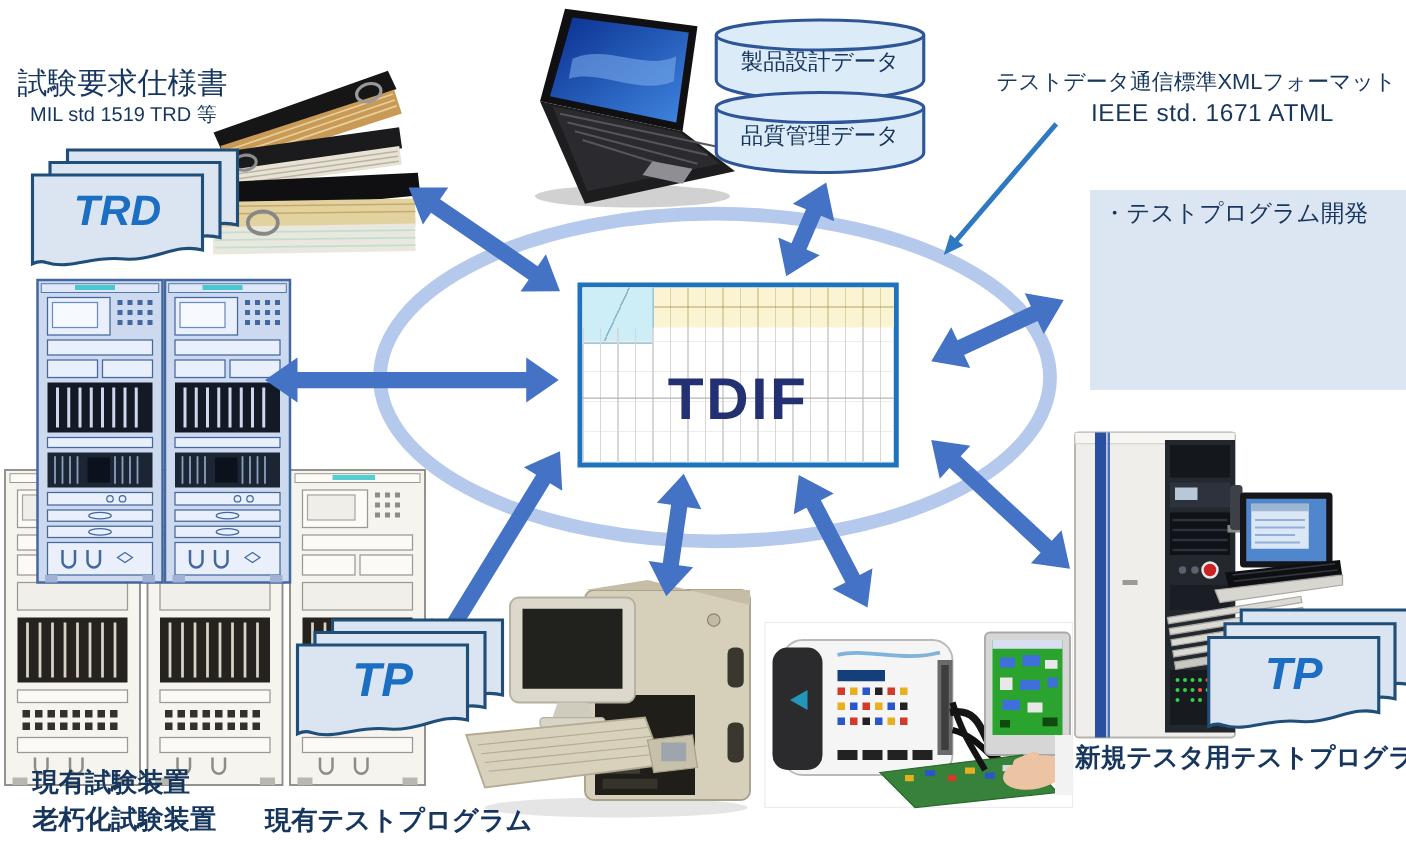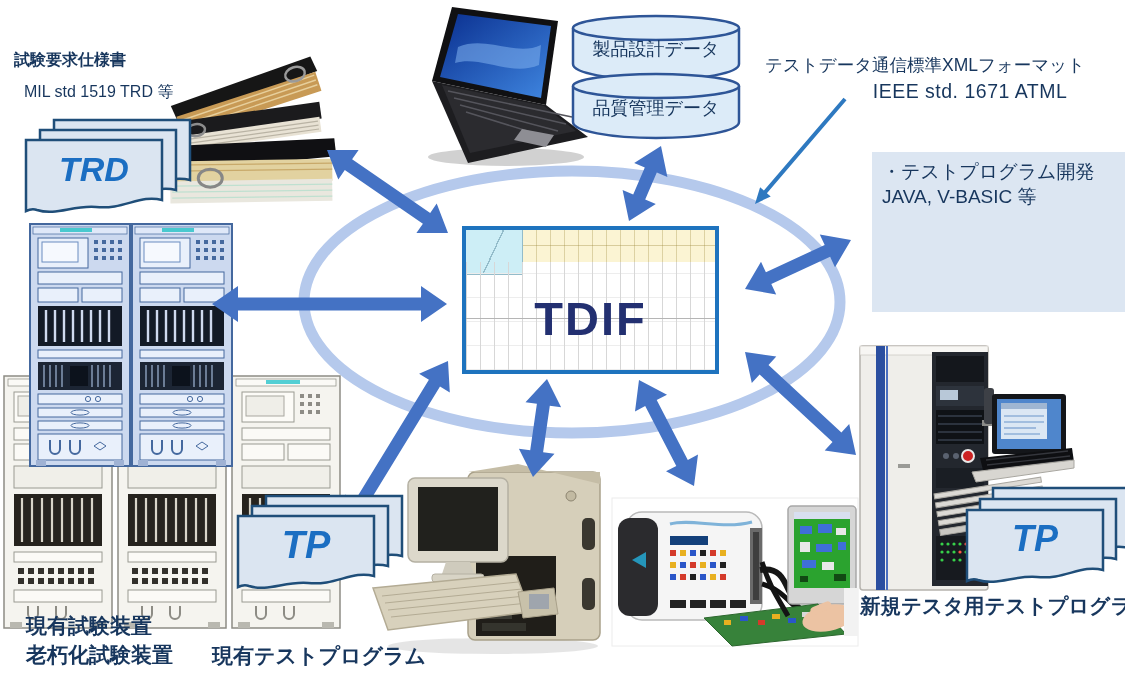--- a/index.html
+++ b/index.html
@@ -9,23 +9,23 @@
   svg{display:block;overflow:visible;}
 
   
   #ring-layer{left:0;top:0;z-index:1;}
   .illus{z-index:2;}
   #arrow-layer{left:0;top:0;z-index:3;}
   .doc-stack{z-index:5;}
   .txt{z-index:6;color:var(--label-text,#17365d);white-space:nowrap;}
 
   
-  .t-title{font-size:16px;font-weight:bold;}
+  .t-title{font-size:24px;font-weight:normal;}
   .t-sub{font-size:16px;}
-  .t-std1{font-size:17.5px;text-align:left;width:352px;}
+  .t-std1{font-size:17.5px;text-align:right;width:352px;}
   .t-std2{font-size:19.5px;text-align:center;width:340px;letter-spacing:.5px;}
   .t-label{font-size:21px;font-weight:600;margin-top:12px;}
   .t-label2{font-size:20.5px;font-weight:600;}
 
   
   .cots{left:872px;top:152px;width:253px;height:160px;background:var(--cots-bg,#dce6f2);
         z-index:6;padding:7px 10px;box-sizing:border-box;}
   .cots div{font-size:19px;line-height:1.32;color:var(--label-text,#17365d);white-space:nowrap;}
   .cots .indent{padding-left:8px;}
 
@@ -486,21 +486,20 @@
 <div class="abs doc-letter" style="left:967px;top:510px;width:136px;height:58px;font-size:36px">TP</div>
 
 <div class="abs txt t-title" style="left:14px;top:50px">試験要求仕様書</div>
 <div class="abs txt t-sub" style="left:24px;top:82px">MIL std 1519 TRD 等</div>
 
 <div class="abs txt t-std1" style="left:765px;top:53px">テストデータ通信標準XMLフォーマット</div>
 <div class="abs txt t-std2" style="left:800px;top:80px">IEEE std. 1671 ATML</div>
 
 <div class="abs cots">
   <div>・テストプログラム開発</div>
-  <div>JAVA, V-BASIC 等</div>
 </div>
 
 <div class="abs txt t-label" style="left:26px;top:600px">現有試験装置</div>
 <div class="abs txt t-label" style="left:26px;top:629px">老朽化試験装置</div>
 
 <div class="abs txt t-label" style="left:212px;top:630px">現有テストプログラム</div>
 
 <div class="abs txt t-label2" style="left:860px;top:592px">新規テスタ用テストプログラム</div>
 
 </body></html>

